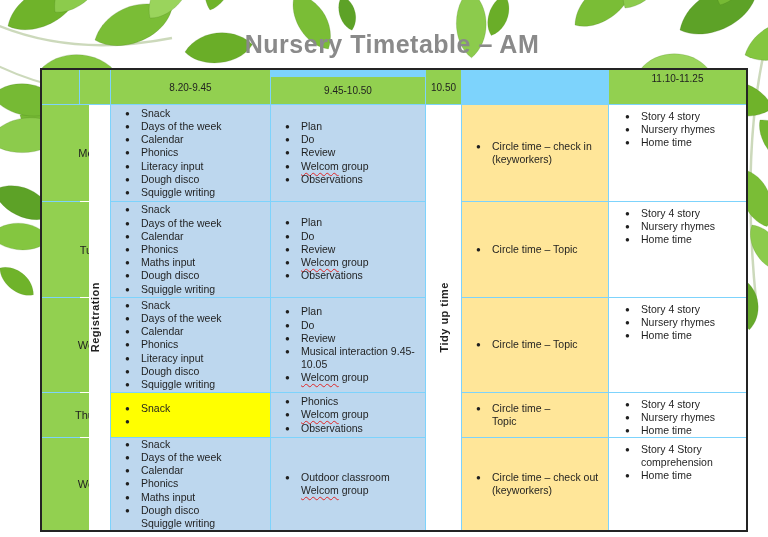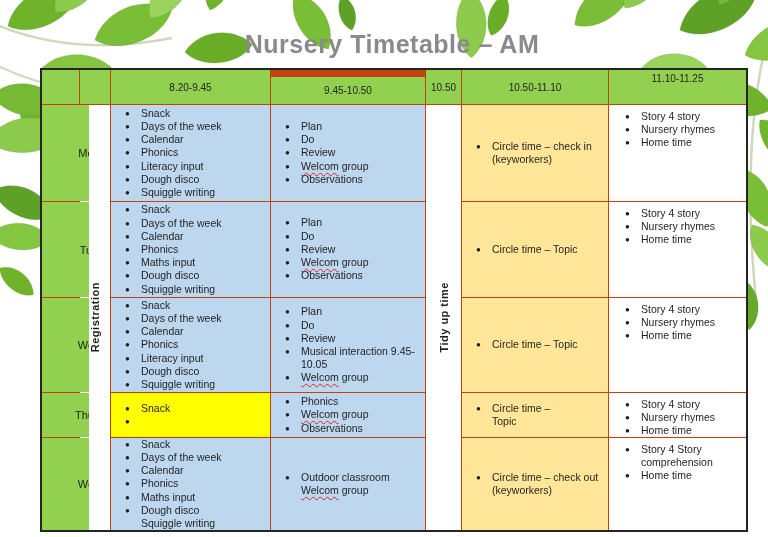--- a/index.html
+++ b/index.html
@@ -10,21 +10,21 @@
   .leaves{position:absolute;left:0;top:0;width:768px;height:537px;z-index:1;pointer-events:none;}
   .title{
     position:absolute;top:30px;left:16px;width:752px;text-align:center;
     font-size:25px;font-weight:bold;color:#8a8a8a;letter-spacing:.5px;z-index:3;
   }
   .tt{
     position:absolute;left:40px;top:68px;z-index:2;
     display:grid;
     grid-template-columns:37px 30px 159px 154px 35px 146px 137px;
     grid-template-rows:34px 96px 95px 94px 44px 92px;
-    gap:1px;background:#c2410c;border:2px solid #242424;
+    gap:1px;background:#7dd3fc;border:2px solid #242424;
   }
   .cell{background:#ffffff;overflow:hidden;color:#1f1f1f;}
   .green{background:#92D050;}
   .blue{background:#BDD7EE;}
   .tan{background:#FFE699;}
   .yellow{background:#FFFF00;}
   .hdr{display:flex;align-items:center;justify-content:center;font-size:10px;}
   .hdr-top{align-items:flex-start;padding-top:3px;}
   .day{display:flex;align-items:center;justify-content:center;font-size:11px;padding-left:47px;}
   .vcell{display:flex;align-items:center;justify-content:center;}
@@ -86,21 +86,20 @@
 </svg>
 
 <div class="title">Nursery Timetable – AM</div>
 
 <div class="tt" id="tt">
     <div class="cell green hdr" style="grid-area: 1 / 1;"></div>
     <div class="cell green hdr" style="grid-area: 1 / 2;"></div>
     <div class="cell green hdr" style="grid-area: 1 / 3;">8.20-9.45</div>
     <div class="cell green hdr" style="grid-area: 1 / 4; margin-top: 7px;">9.45-10.50</div>
     <div class="cell green hdr" style="grid-area: 1 / 5;">10.50</div>
-    <div class="cell green hdr" style="grid-area: 1 / 6;">10.50-11.10</div>
     <div class="cell green hdr hdr-top" style="grid-area: 1 / 7;">11.10-11.25</div>
     <div class="cell vcell" style="grid-area: 2 / 2 / 7;">
       <span class="vtext">Registration</span>
     </div>
     <div class="cell vcell" style="grid-area: 2 / 5 / 7;">
       <span class="vtext">Tidy up time</span>
     </div>
     <div class="cell green day" style="grid-area: 2 / 1;">Mon</div>
     <div class="cell blue listcell" style="grid-area: 2 / 3;">
       <ul class="blist">

